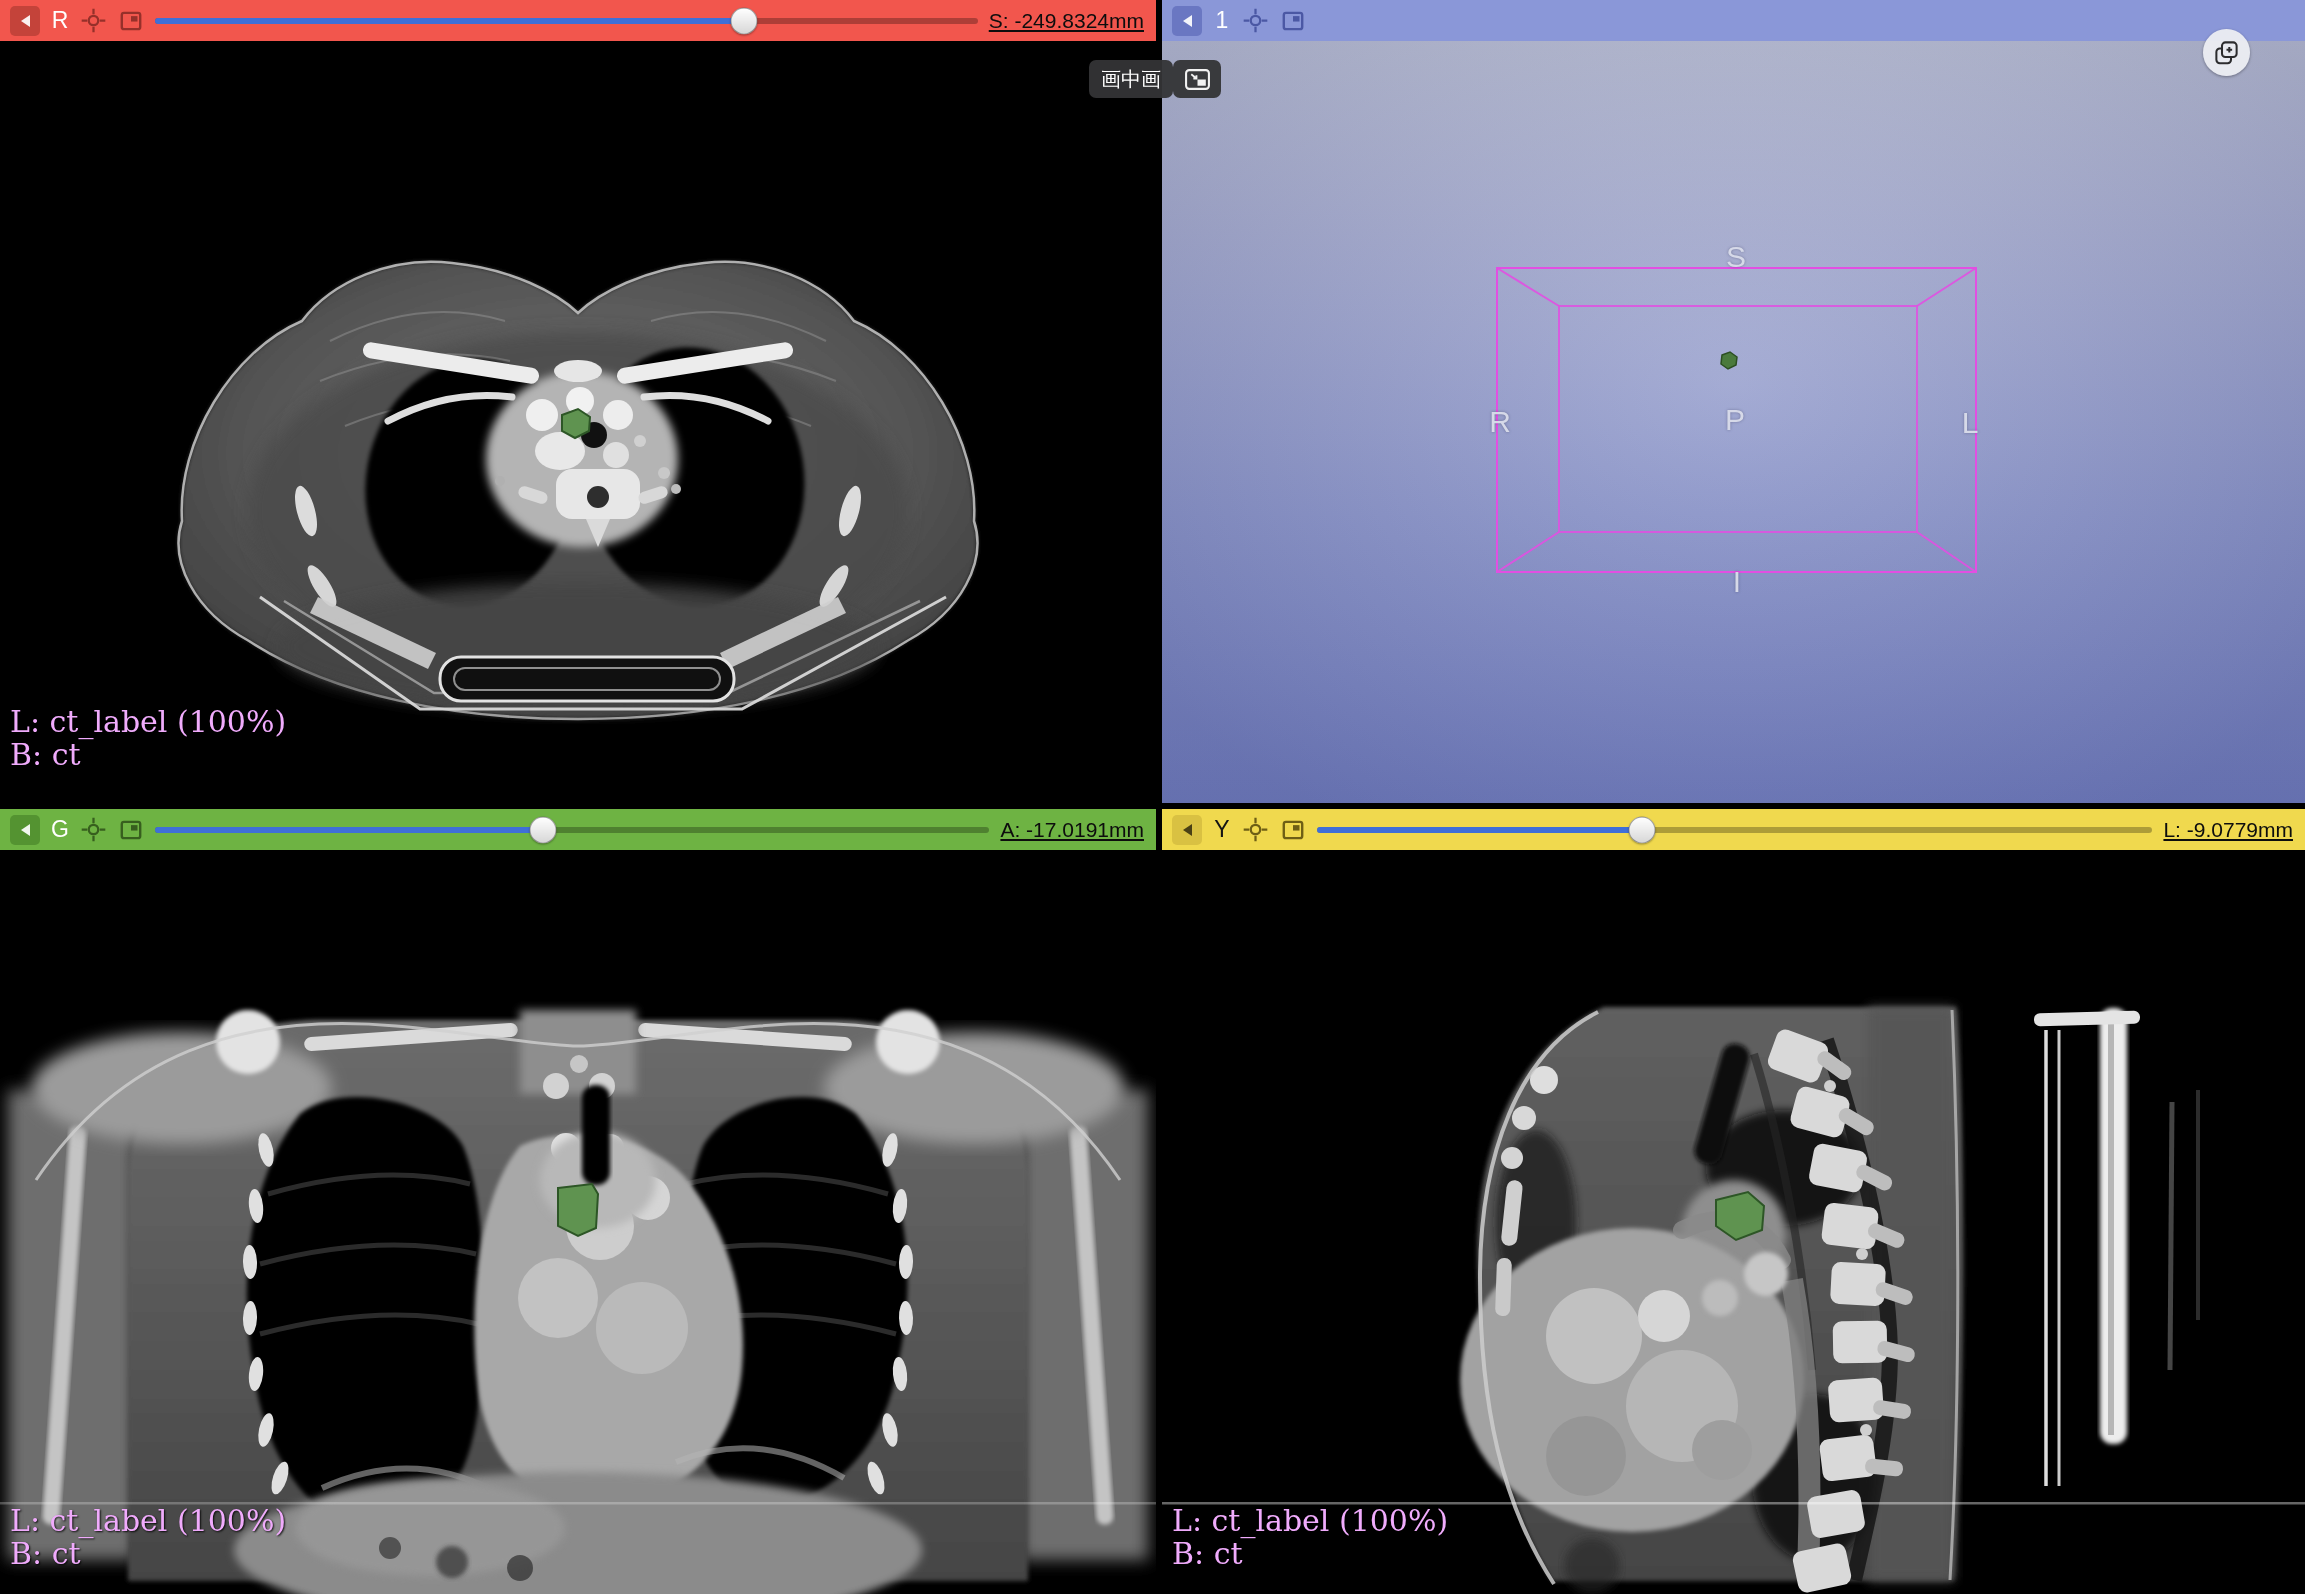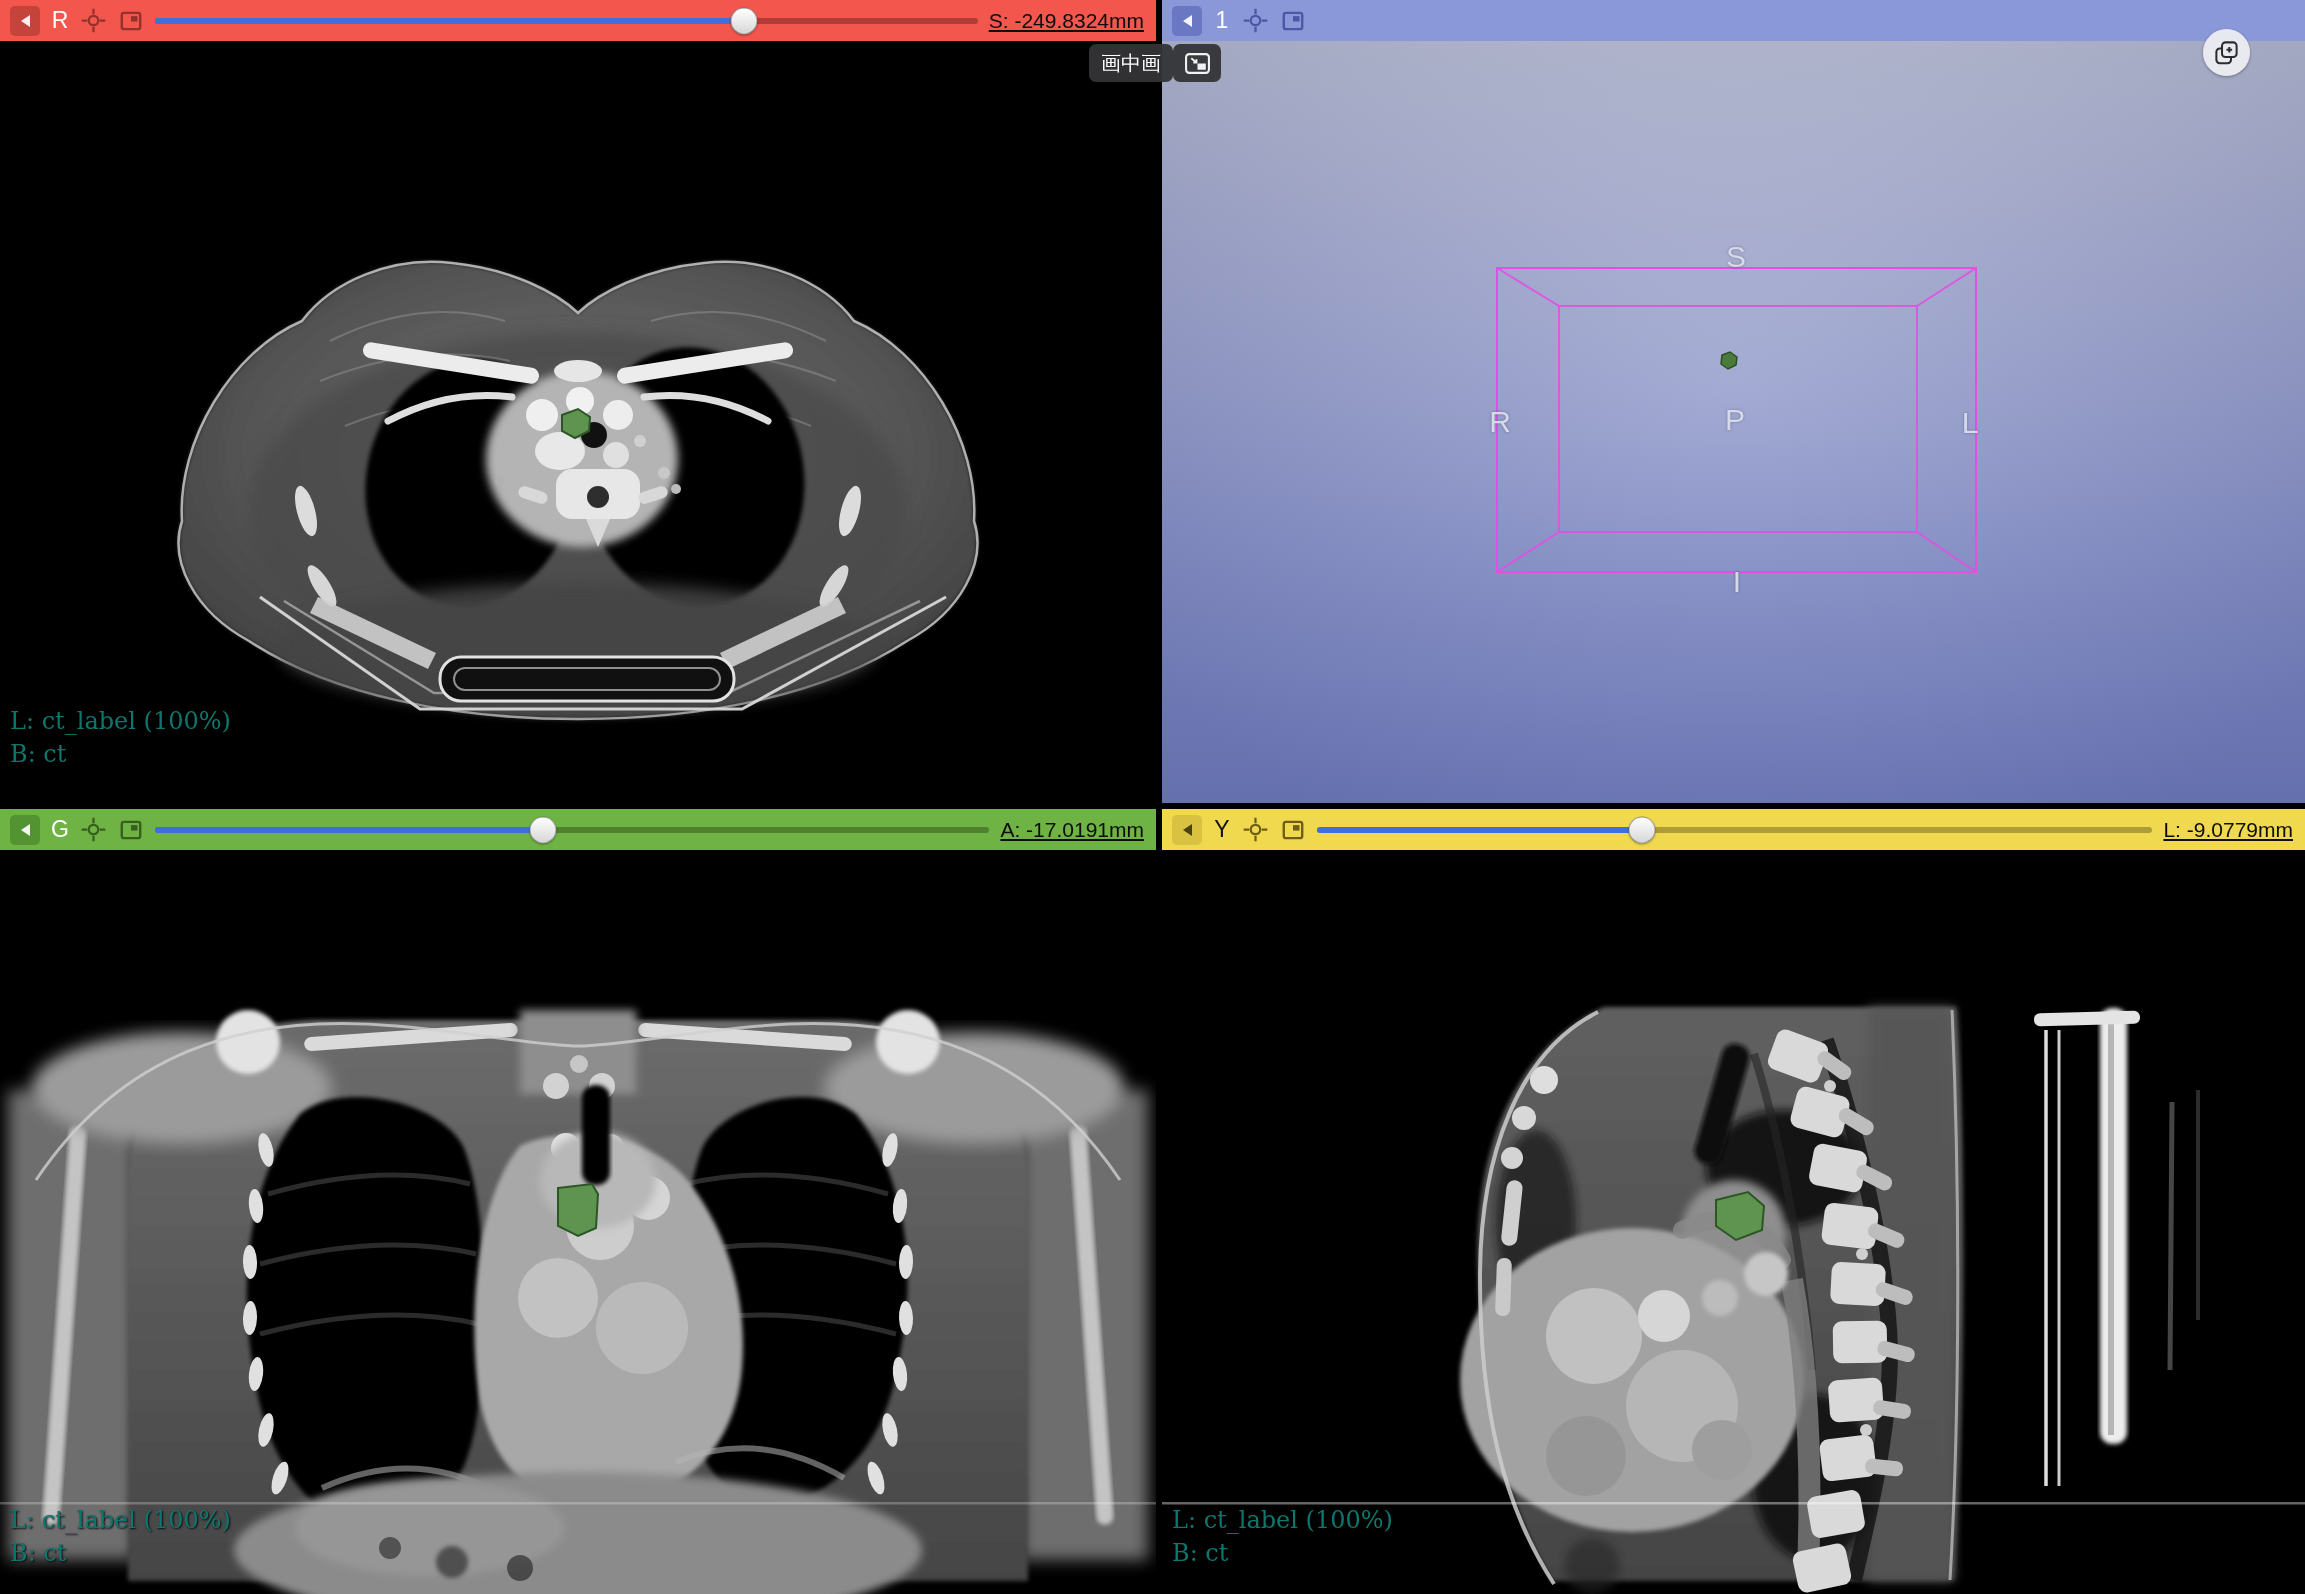--- a/index.html
+++ b/index.html
@@ -32,34 +32,34 @@
   .slider{flex:1;position:relative;height:100%;--pos:50%;}
   .track{position:absolute;left:0;right:0;top:50%;transform:translateY(-50%);height:6px;border-radius:3px;background:rgba(0,0,0,.28);}
   .fill{position:absolute;left:0;top:50%;transform:translateY(-50%);height:6px;border-radius:3px;background:#3f6fd8;width:var(--pos);}
   .handle{position:absolute;top:50%;left:var(--pos);transform:translate(-50%,-50%);width:25px;height:25px;border-radius:50%;
           background:linear-gradient(#ffffff,#d7d7d7);border:1px solid rgba(0,0,0,.35);box-shadow:0 1px 2px rgba(0,0,0,.35);}
   .coord{font-size:21px;color:#0d0d0d;white-space:nowrap;padding-right:2px;text-decoration:underline;}
 
   
   .content{position:relative;flex:1;overflow:hidden;background:#000;}
   .ct{position:absolute;inset:0;width:100%;height:100%;display:block;}
-  .corner{position:absolute;left:10px;color:#0f766e;font-family:"DejaVu Serif","Liberation Serif",serif;
-          font-size:24px;line-height:33px;text-shadow:1px 1px 2px rgba(0,0,0,.9);pointer-events:none;}
+  .corner{position:absolute;left:10px;color:#f0abfc;font-family:"DejaVu Serif","Liberation Serif",serif;
+          font-size:30px;line-height:33px;text-shadow:1px 1px 2px rgba(0,0,0,.9);pointer-events:none;}
   .corner-top{bottom:32px;}
   .corner-bottom{bottom:24px;}
 
   
   .view3d-bg{position:absolute;inset:0;background:linear-gradient(180deg,#bdc2d8 0%,#a9afd2 25%,#8d97cc 62%,#7480c2 100%);}
   .view3d-bg::after{content:"";position:absolute;inset:0;
           background:radial-gradient(ellipse at 50% 45%, rgba(255,255,255,.10), rgba(10,14,60,.14) 88%);}
   .wire{position:absolute;inset:0;width:100%;height:100%;}
   .orient{position:absolute;transform:translate(-50%,-50%);color:#d6d9e8;font-size:30px;text-shadow:0 0 3px rgba(30,30,60,.35);}
 
   
-  .tooltip{position:absolute;left:1089px;top:44px;display:flex;gap:0;align-items:stretch;z-index:40;}
+  .tooltip{position:absolute;left:1089px;top:60px;display:flex;gap:0;align-items:stretch;z-index:40;}
   .chip{background:rgba(52,52,54,.95);border-radius:7px;color:#fff;font-size:20px;display:flex;align-items:center;padding:0 12px;height:38px;box-sizing:border-box;}
   .chip-icon{width:48px;justify-content:center;padding:0;}
   .copybtn{position:absolute;left:2203px;top:29px;width:47px;height:47px;border-radius:50%;background:rgba(236,237,242,.95);
            border:none;display:flex;align-items:center;justify-content:center;box-shadow:0 1px 3px rgba(0,0,0,.35);z-index:40;cursor:pointer;}
 </style>
 </head>
 <body>
 
 <div class="app">
   <div class="grid">

